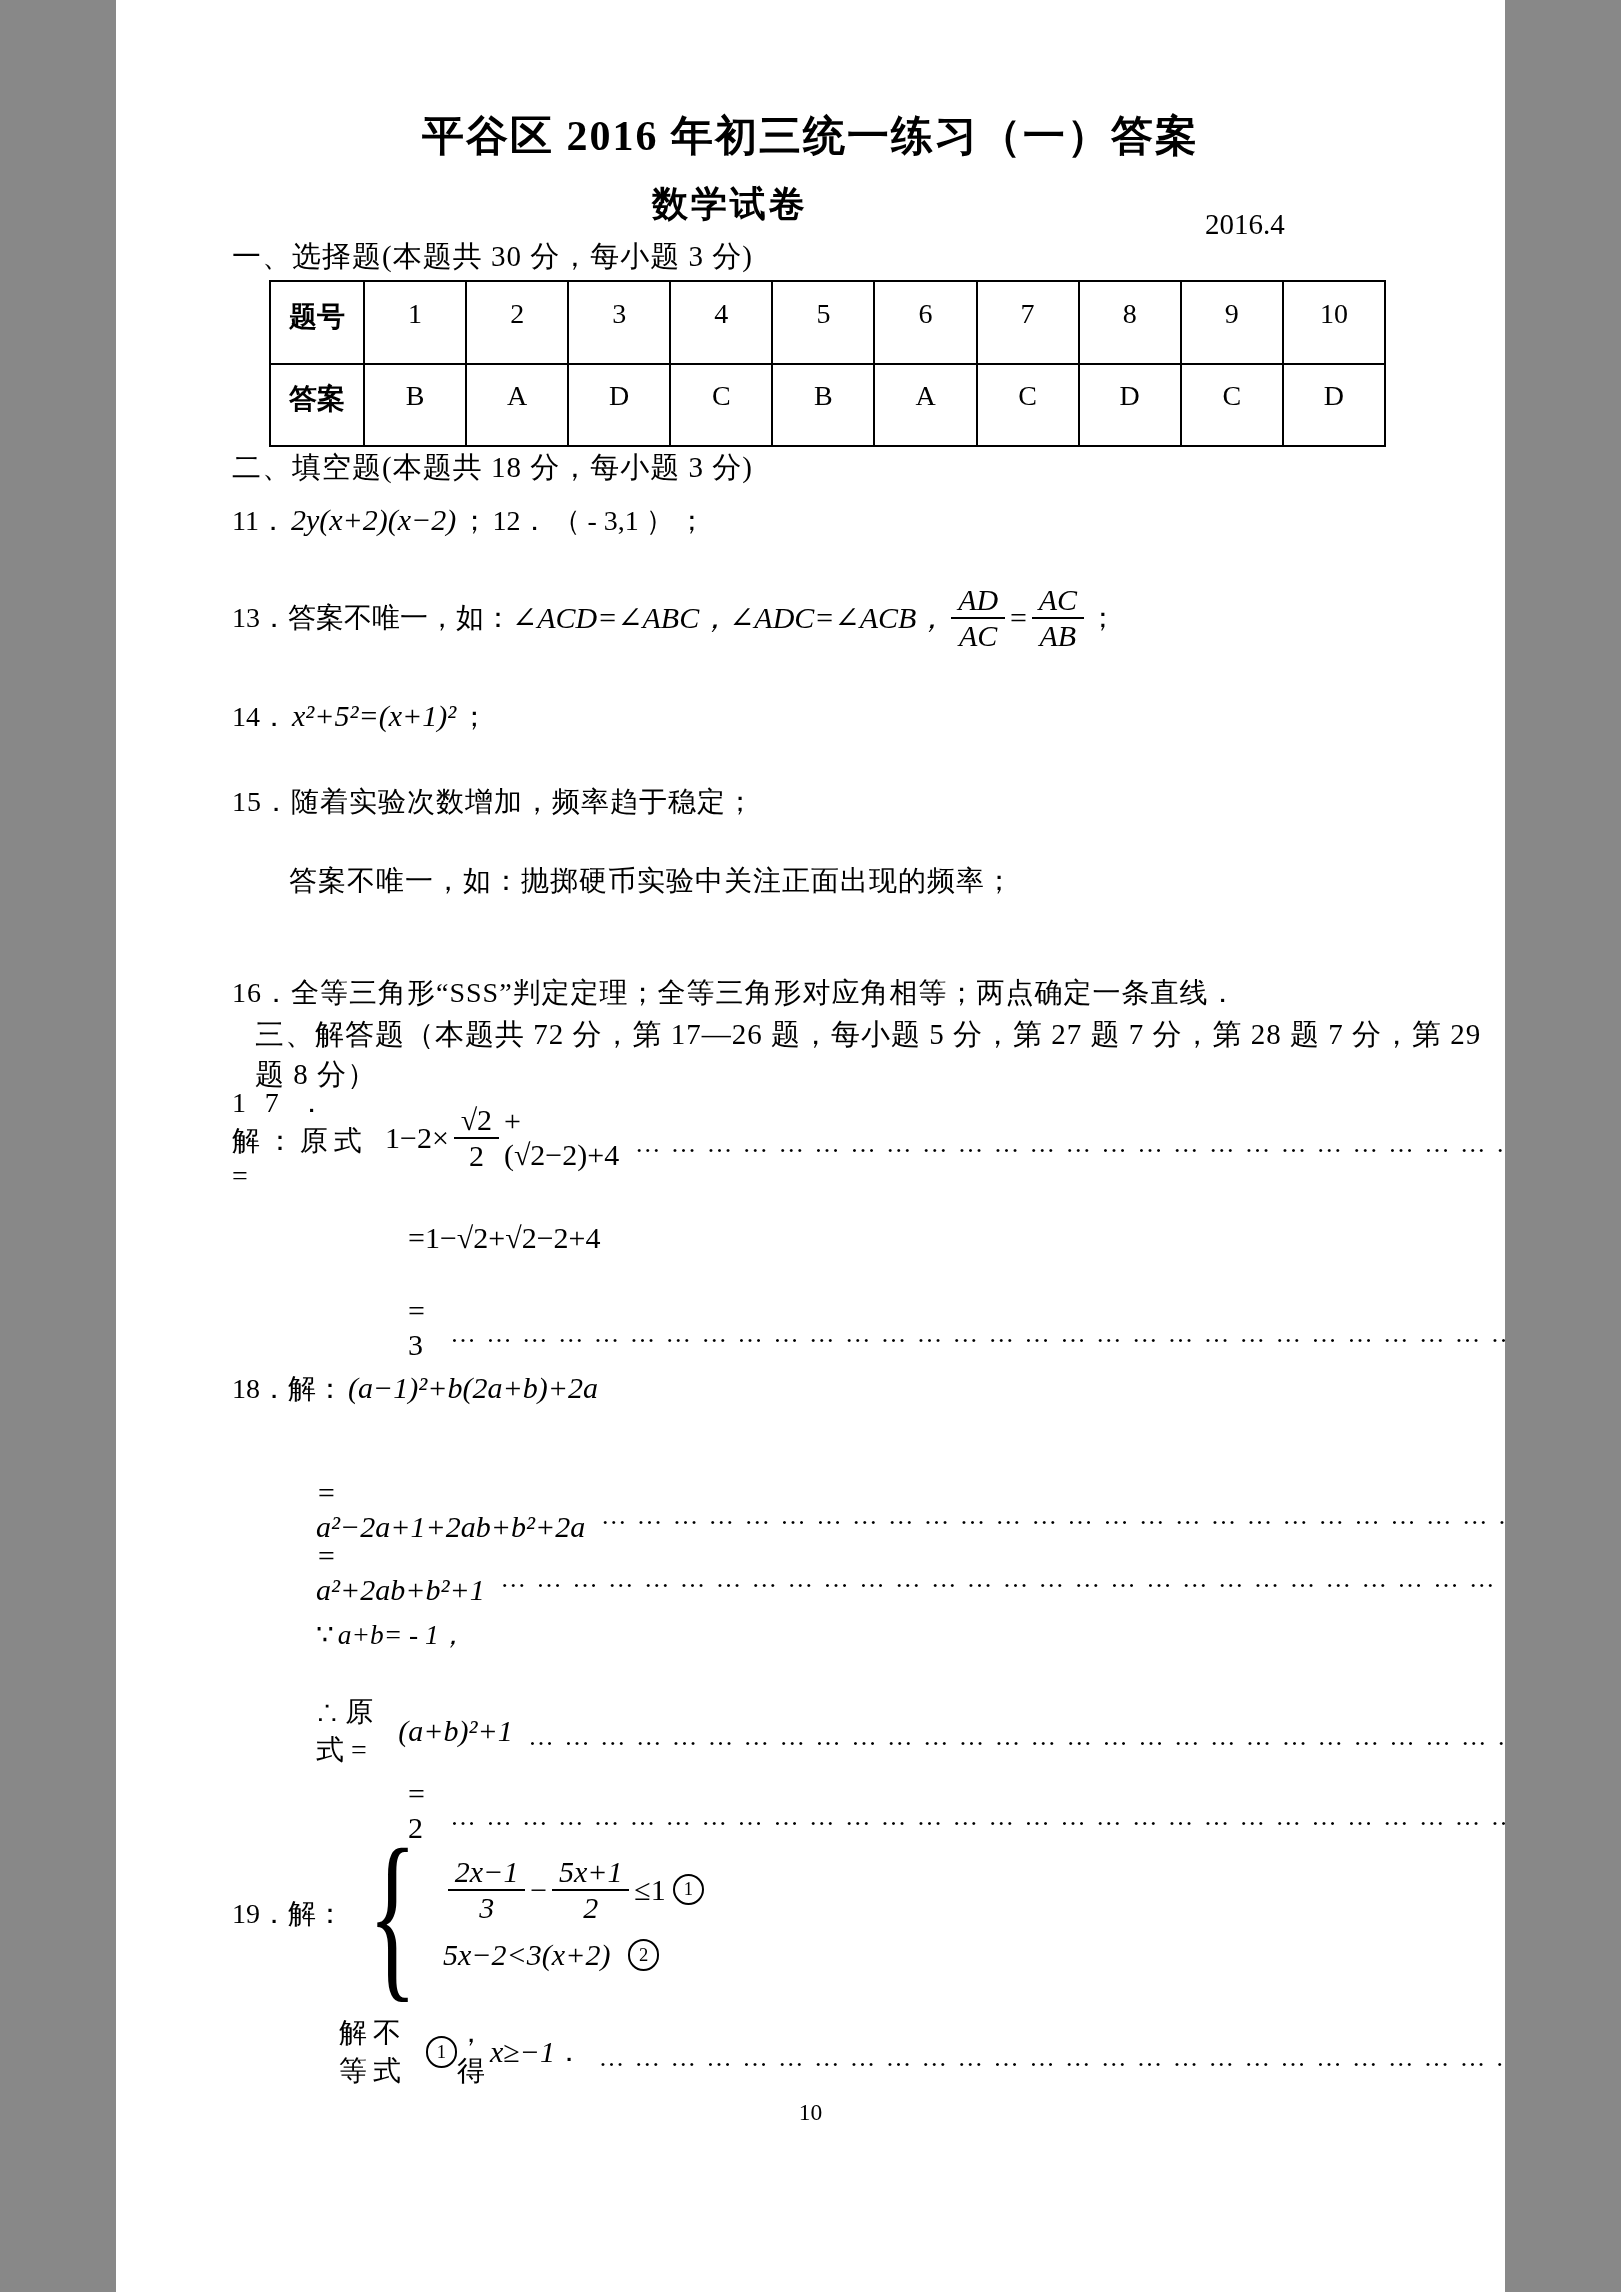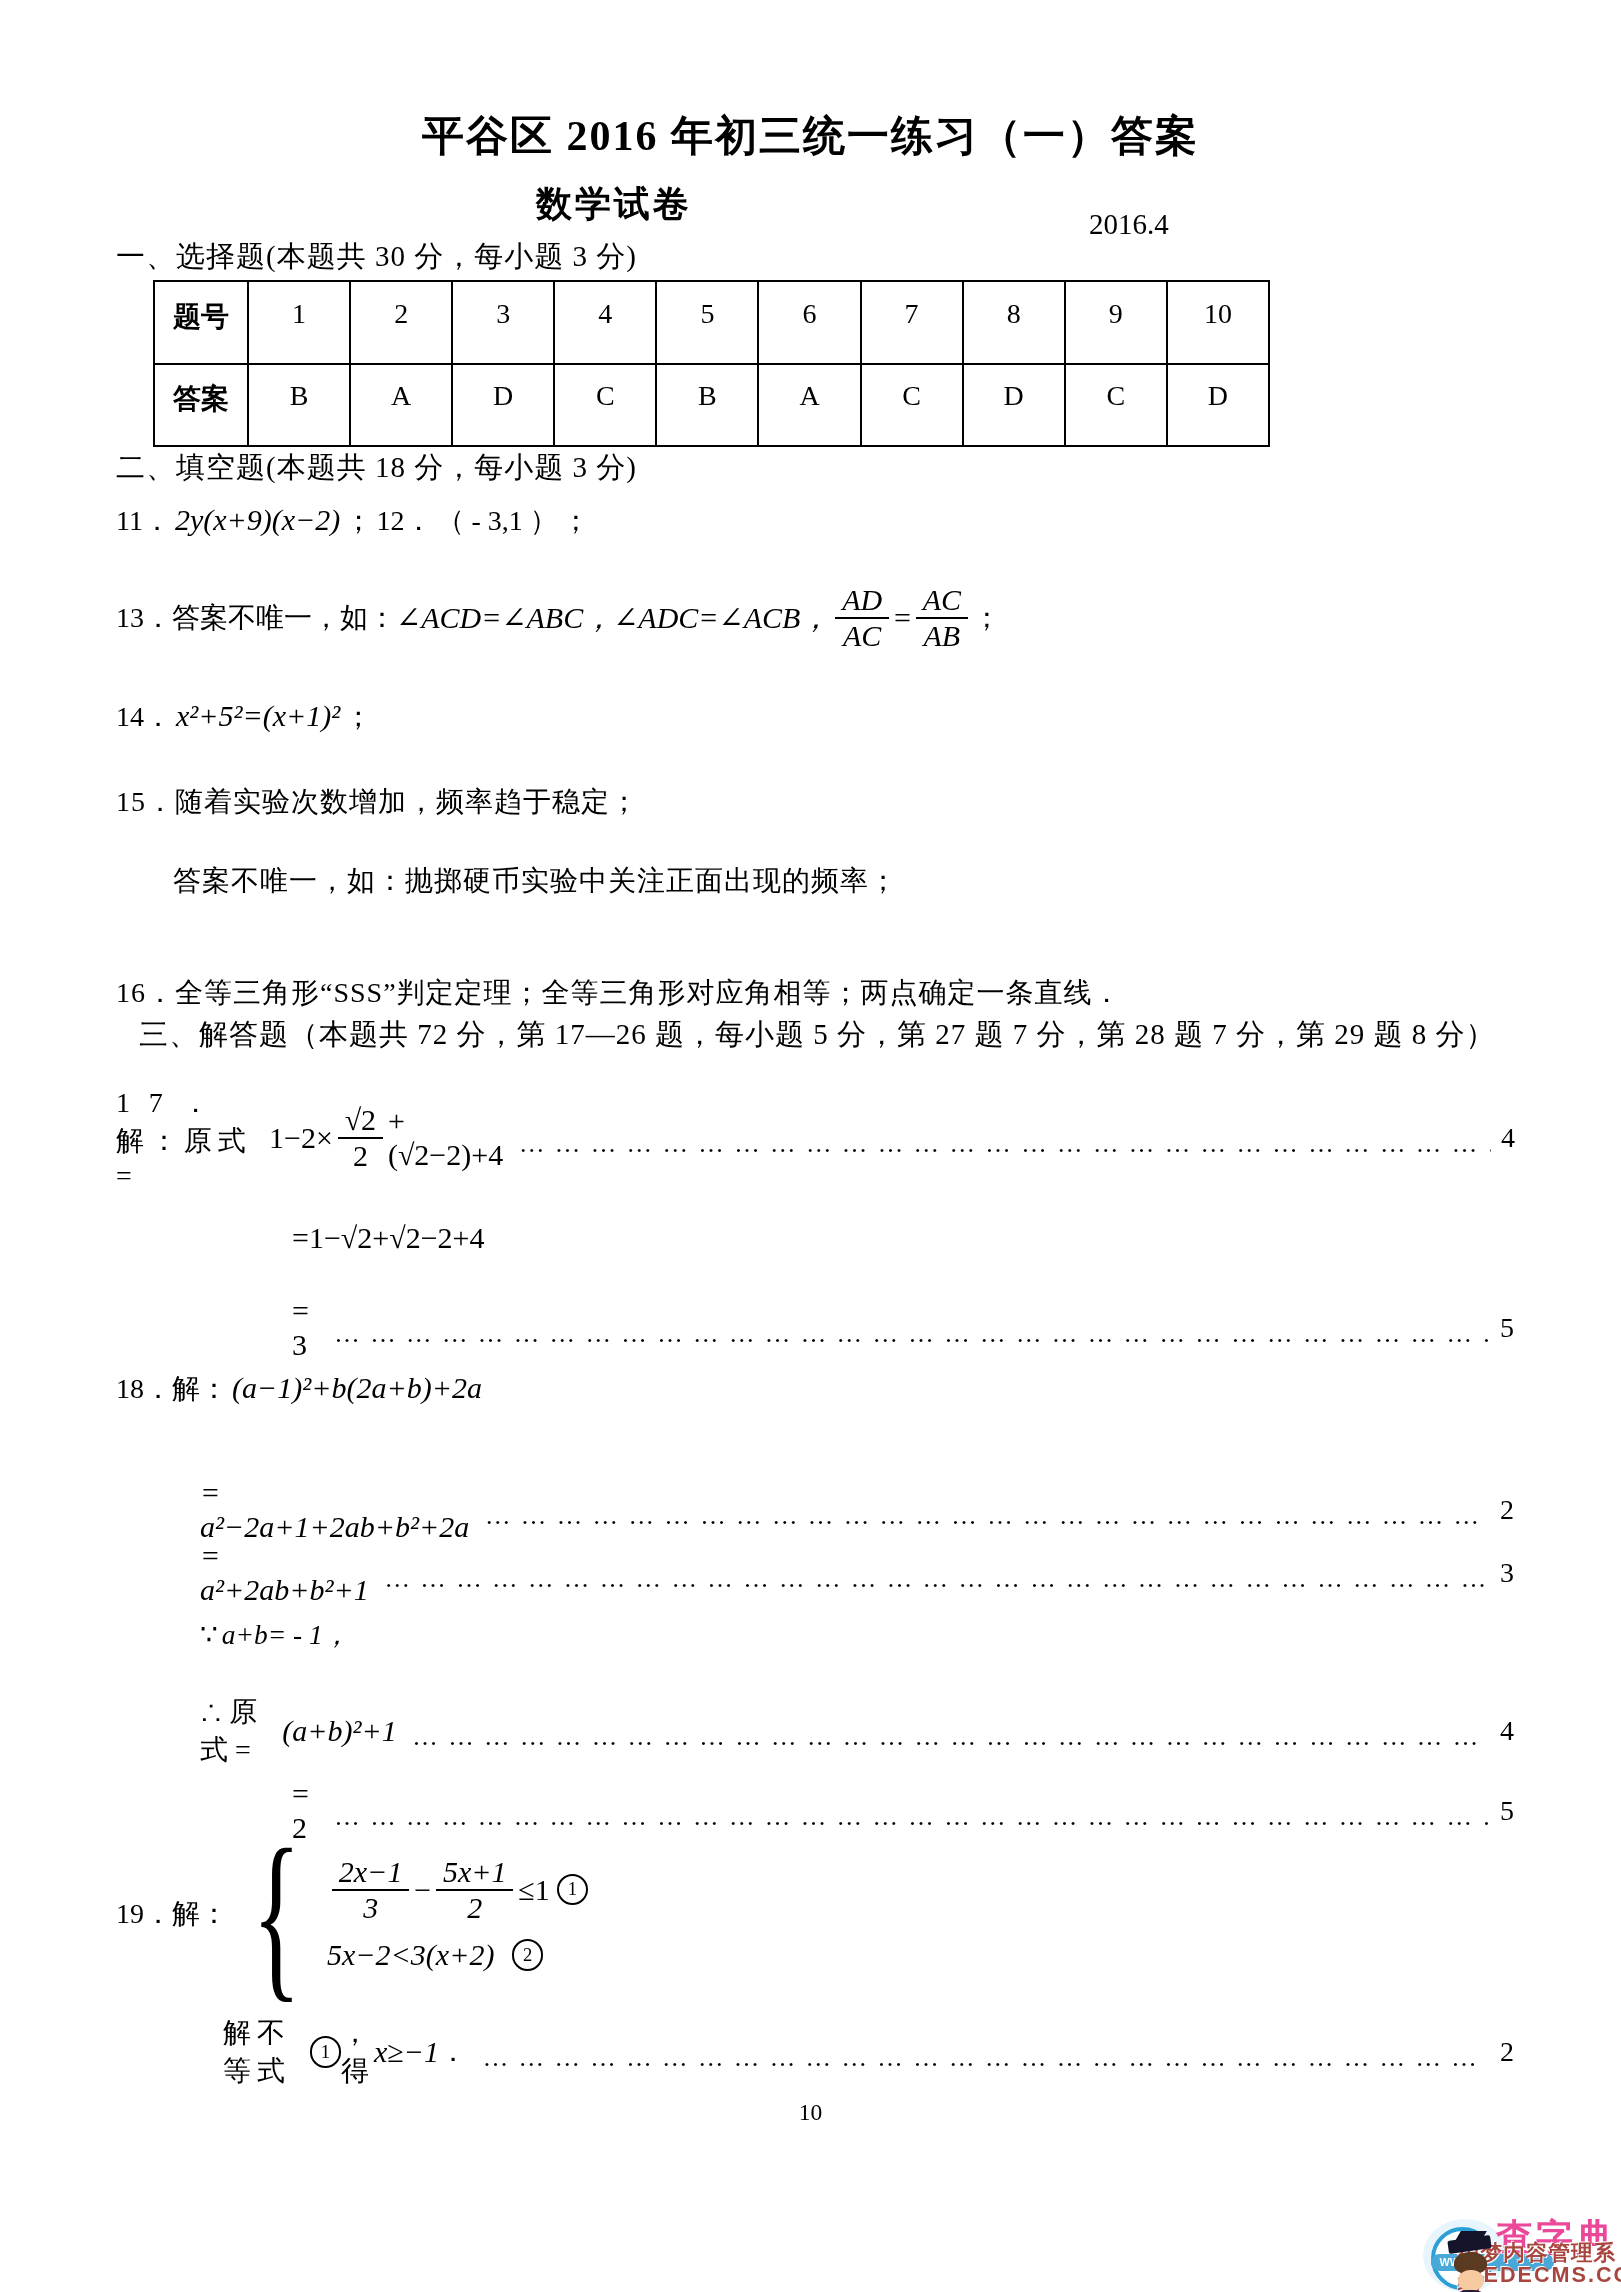--- a/index.html
+++ b/index.html
@@ -1,16 +1,16 @@
 <!DOCTYPE html>
 <html><head>
 <meta charset="utf-8">
 <style>
   html,body{margin:0;padding:0;background:#888;}
-  .page{position:relative;width:1621px;height:2293px;background:#ffffff;
+  .page{position:relative;width:1389px;height:2293px;background:#ffffff;
         font-family:"Liberation Serif","DejaVu Serif",serif;color:#000;overflow:hidden;margin:0 auto;}
   .abs{position:absolute;}
   .cn{font-size:28px;letter-spacing:1px;}
   .title{width:100%;text-align:center;font-size:42px;font-weight:bold;letter-spacing:2px;}
   .subtitle{font-size:36px;font-weight:bold;letter-spacing:2.9px;}
   .date{font-size:29px;}
   .heading{font-size:29px;letter-spacing:1px;}
   .formula{font-size:30px;font-style:italic;}
   .plainmath{font-size:30px;font-style:normal;}
   .label{font-size:28px;font-style:normal;}
@@ -101,21 +101,21 @@
       <td>C</td>
       <td>D</td>
     </tr>
   </tbody>
     </table>
 
   <div class="abs heading" style="top:448px;left:116px;">二、填空题(本题共 18 分，每小题 3 分)</div>
 
   <div class="abs" style="top:502px;left:116px;">
     <span class="label">11．</span>
-    <span class="formula">2y(x+9)(x−2)</span>
+    <span class="formula">2y(x+2)(x−2)</span>
     <span class="label">；</span>
     <span class="label">12．</span>
     <span class="label">（ - 3,1 ）</span>
     <span class="label">；</span>
   </div>
 
   <div class="abs dotrow" style="top:567px;left:116px;height:102px;">
     <span class="label">13．答案不唯一，如：</span>
     <span class="formula">∠ACD=∠ABC，∠ADC=∠ACB，</span>
     <span class="frac formula">

